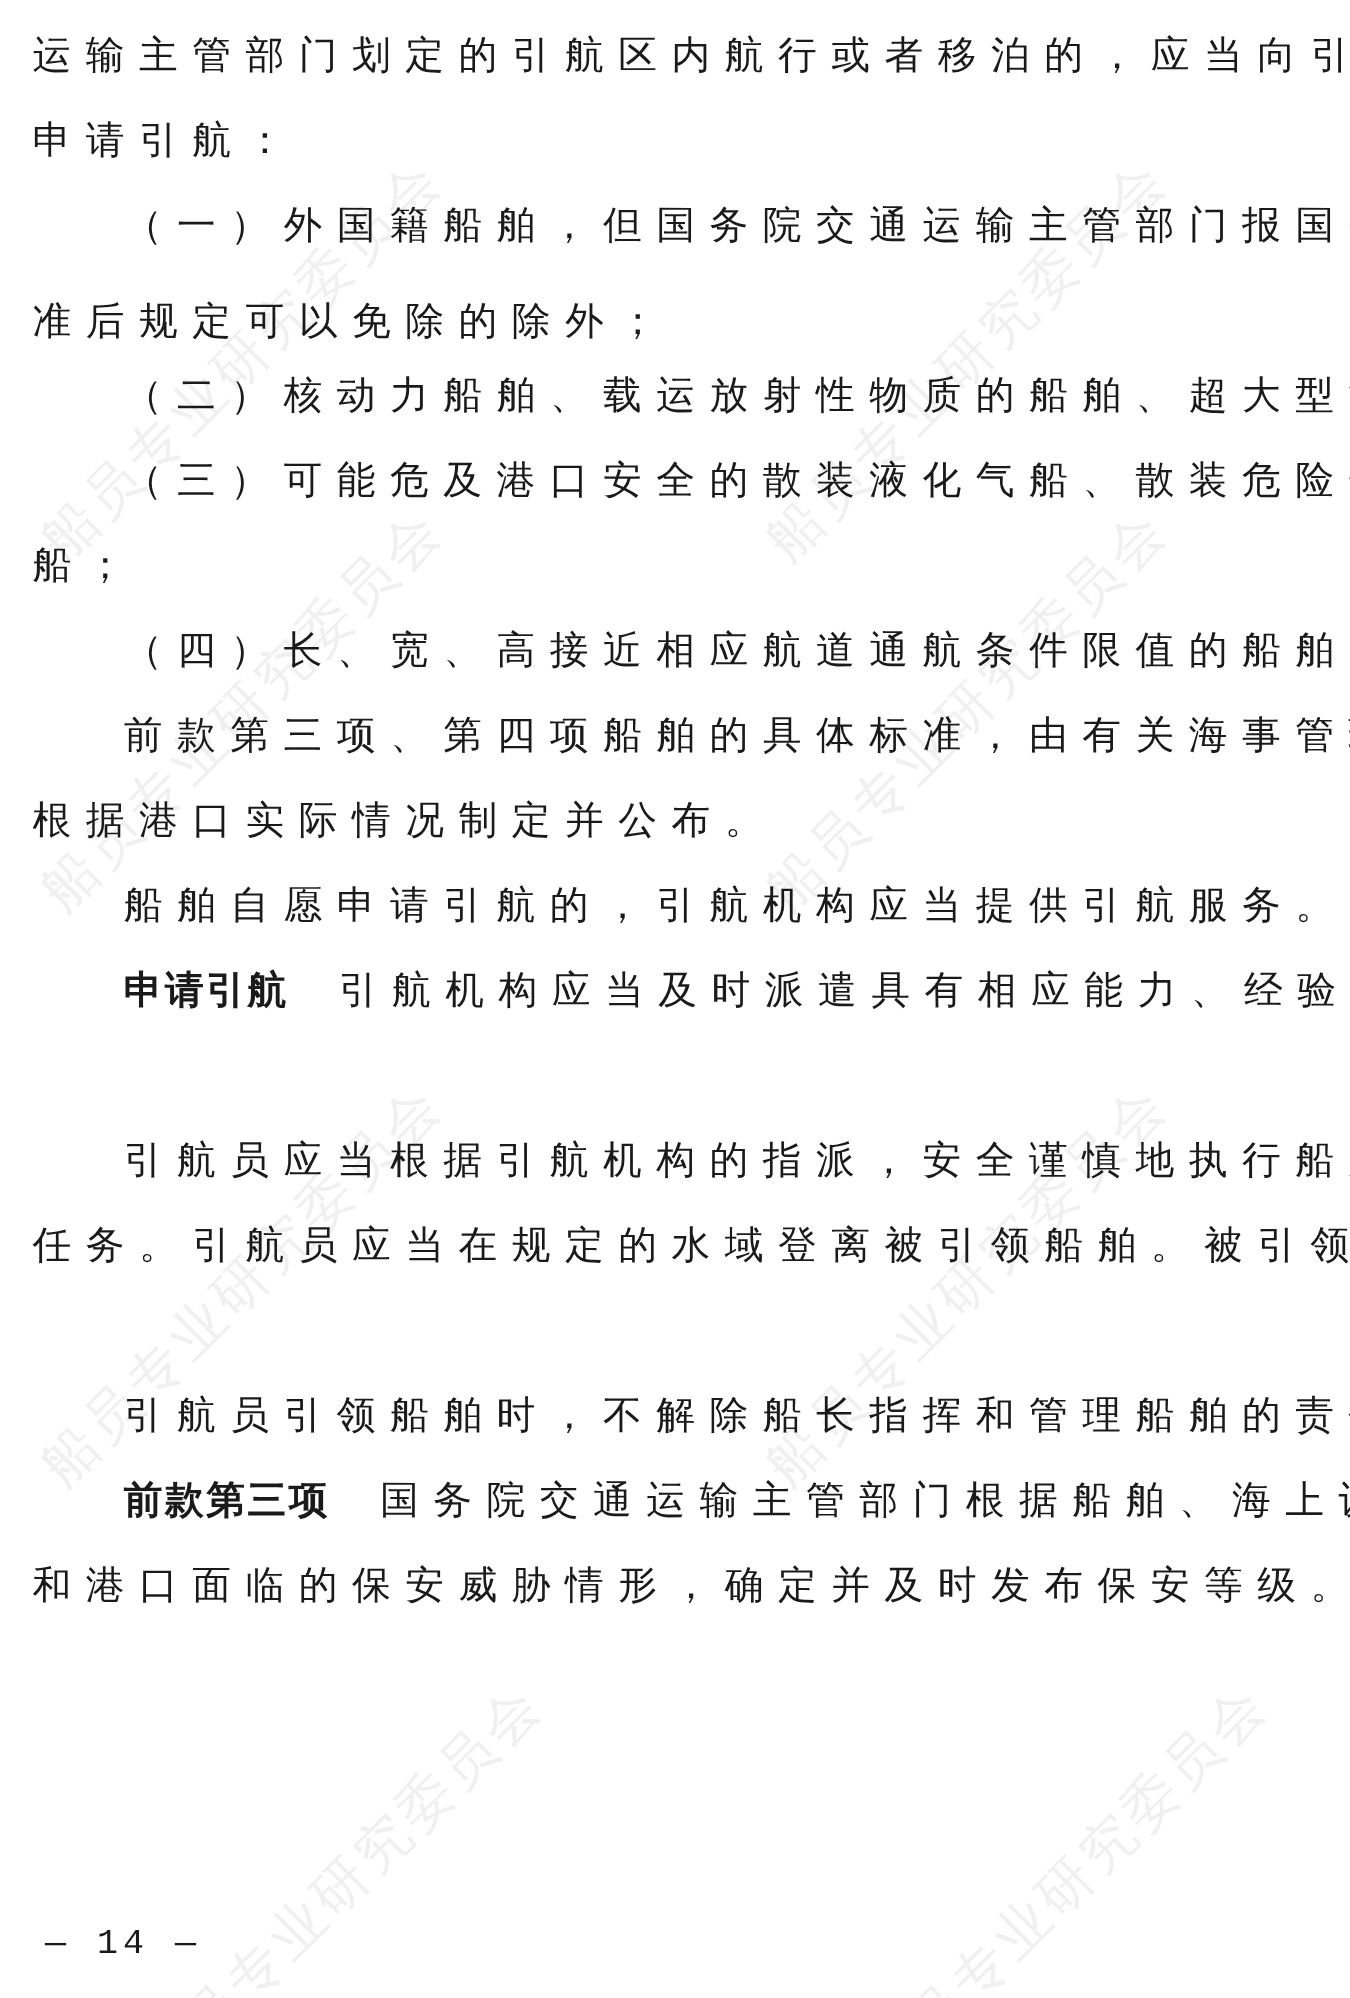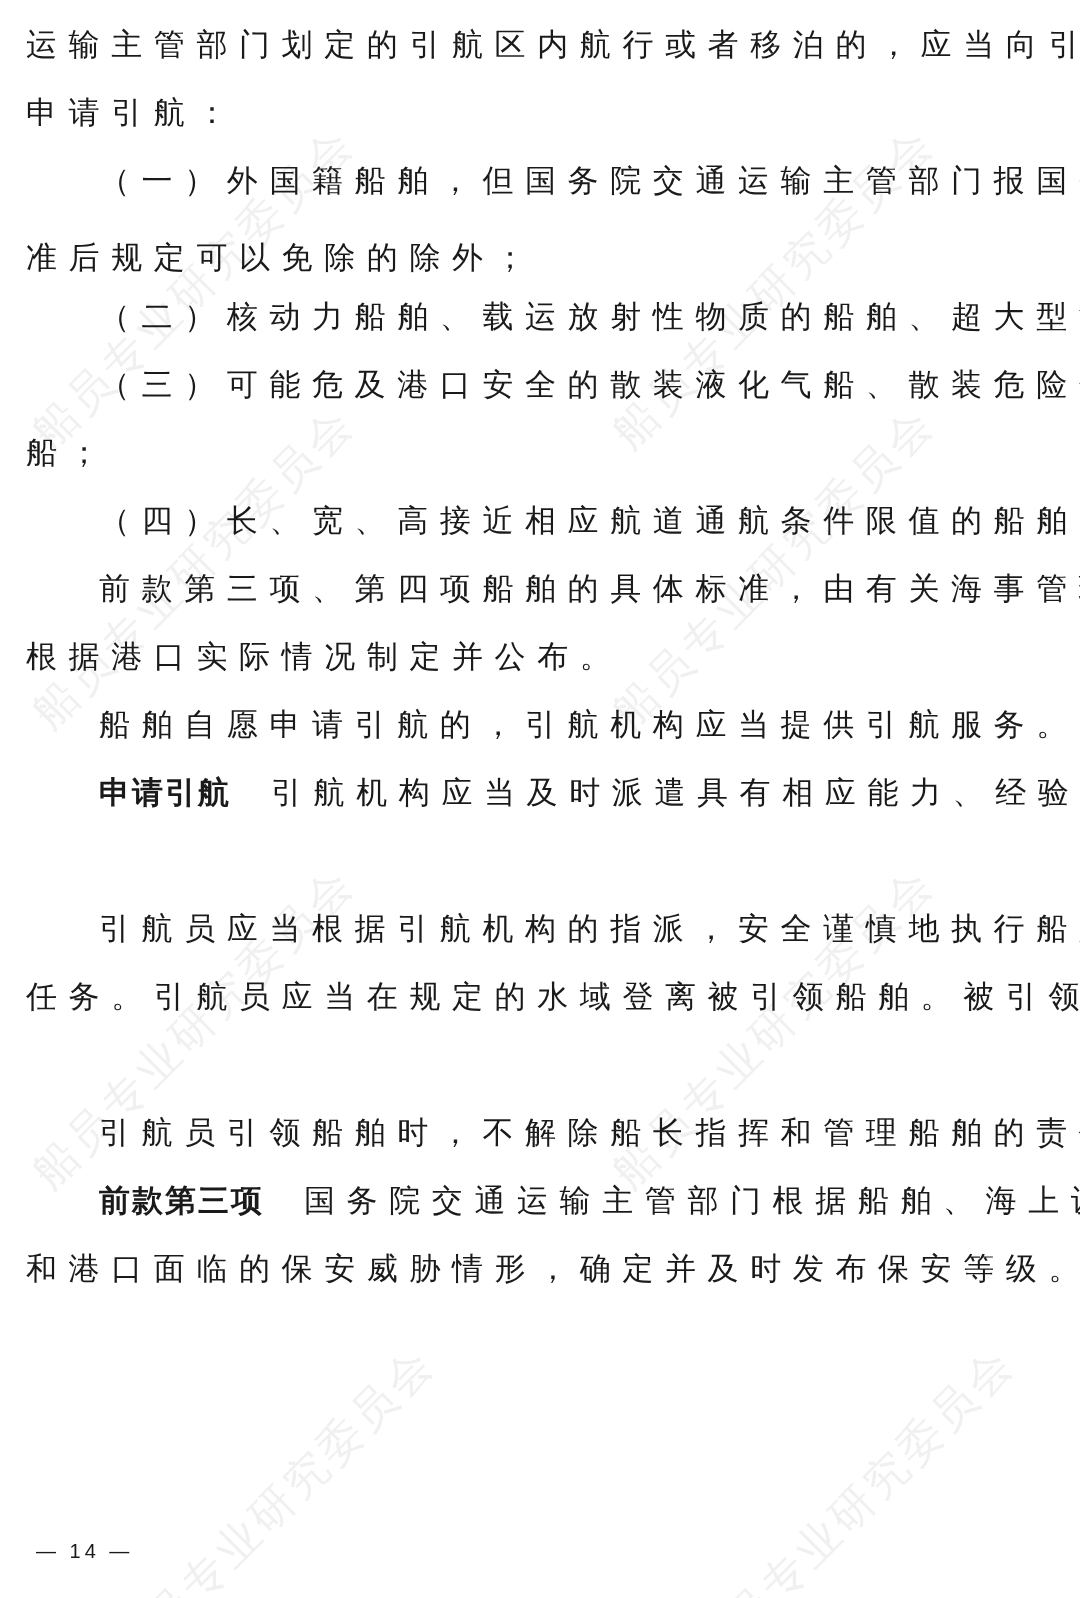--- a/index.html
+++ b/index.html
@@ -13,22 +13,22 @@
     letter-spacing: 11.6px; white-space: nowrap;
   }
   .indent { left: 99px; width: 960px; }
   .bold { font-family: "DejaVu Sans", "Liberation Sans", sans-serif; font-weight: bold; letter-spacing: 2px; margin-right: 40px; }
   .watermark {
     position: absolute; font-size: 44px; color: rgba(0,0,0,0.06); transform: rotate(-45deg);
     transform-origin: left top; white-space: nowrap; letter-spacing: 4px;
     font-family: "DejaVu Sans", sans-serif; pointer-events: none;
   }
   .footer {
-    position: absolute; left: 36px; top: 1540px; font-size: 20px; letter-spacing: 4px;
-    font-family: Liberation Sans, sans-serif;
+    position: absolute; left: 36px; top: 1540px; font-size: 28px; letter-spacing: 4px;
+    font-family: Liberation Mono, monospace;
     text-align: right;
   }
 </style>
 </head>
 <body>
 
 <div class="page">
   <div class="watermark" style="left:20px; top:420px;">船员专业研究委员会</div>
   <div class="watermark" style="left:600px; top:420px;">船员专业研究委员会</div>
   <div class="watermark" style="left:20px; top:700px;">船员专业研究委员会</div>

